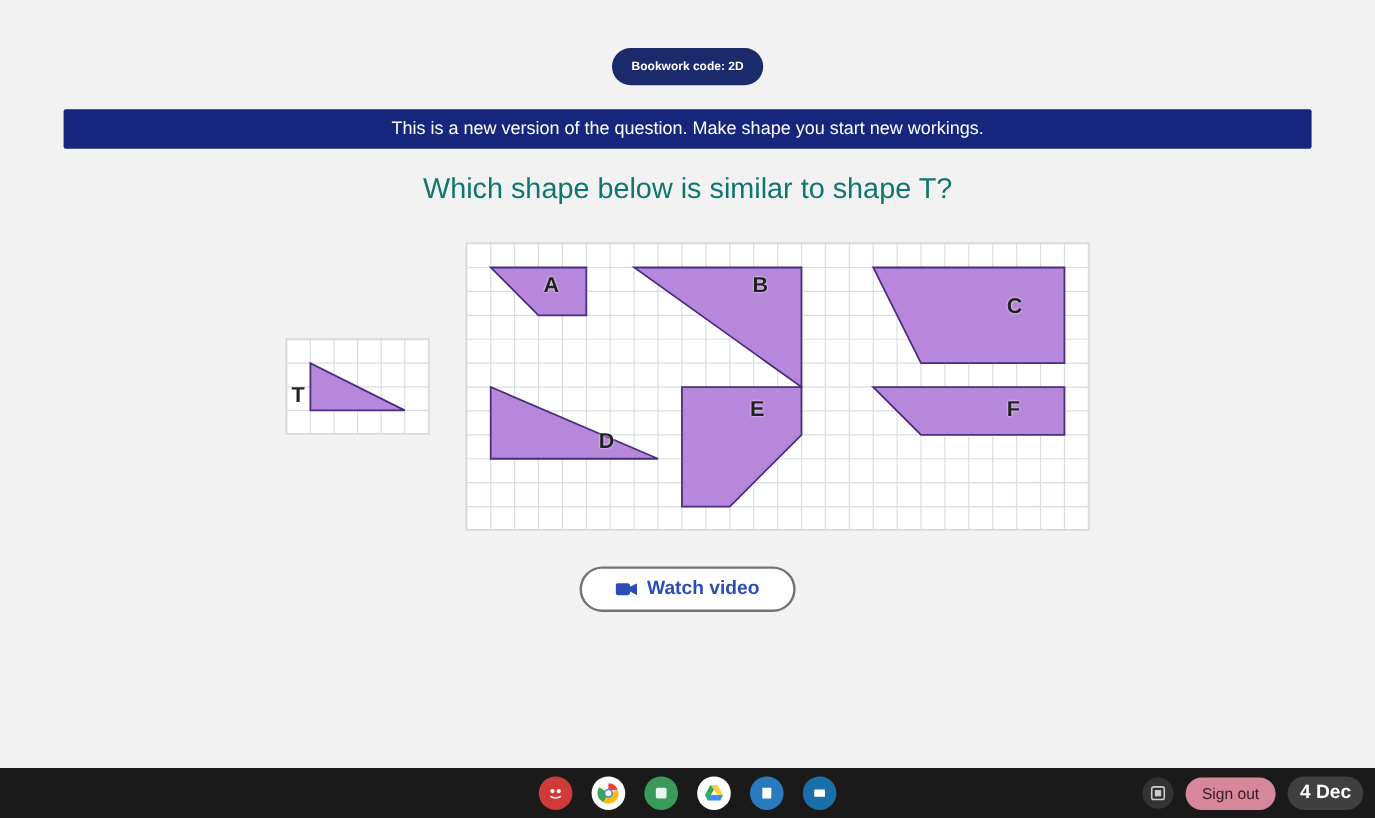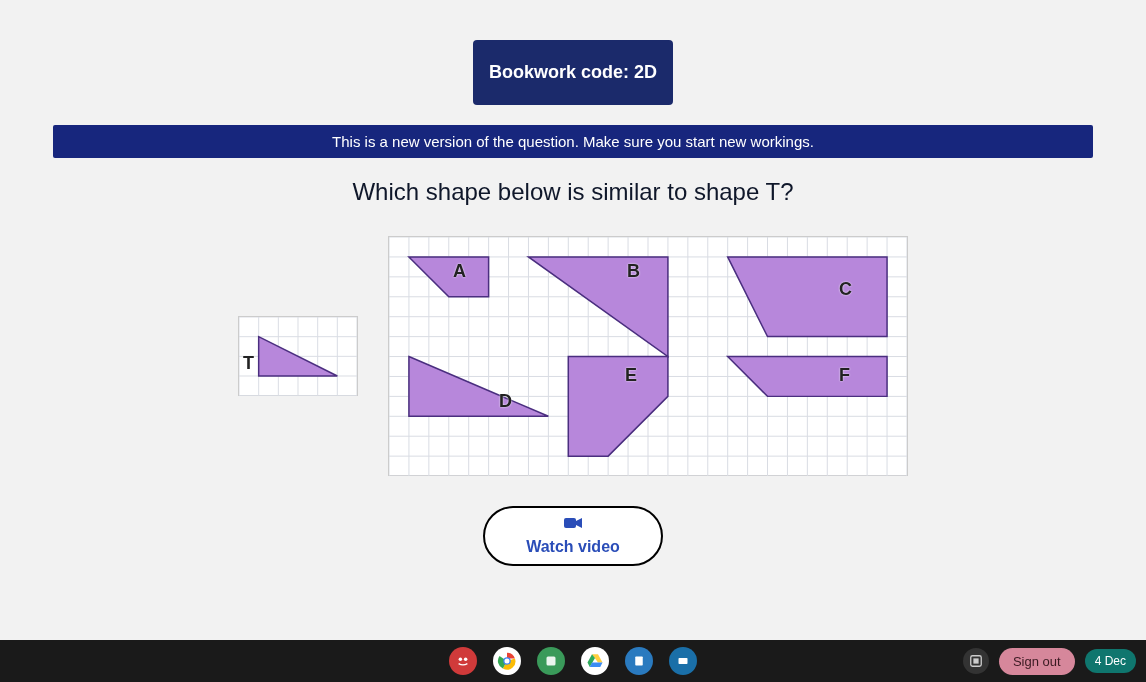--- a/index.html
+++ b/index.html
@@ -22,23 +22,23 @@
     display: flex;
     align-items: center;
     justify-content: center;
     gap: 20px;
     margin-bottom: 20px;
   }
   .bookwork {
     background: #1b2a6b;
     color: #fff;
     font-weight: 600;
-    font-size: 18px;
-    padding: 22px 16px;
-    border-radius: 4px;
+    font-size: 10px;
+    padding: 10px 16px;
+    border-radius: 16px;
   }
   .calc-block {
     display: flex;
     align-items: center;
     gap: 8px;
   }
   .calc-icon {
     width: 30px;
     height: 30px;
   }
@@ -54,21 +54,21 @@
     padding: 8px 10px;
     font-size: 15px;
     width: 1040px;
     margin: 0 auto 20px auto;
     border-radius: 2px;
   }
   .banner b { font-weight: 400; }
   .question-text {
     text-align: center;
     font-size: 24px;
-    color: #0f172a;
+    color: #0f766e;
     font-weight: 500;
     margin-bottom: 30px;
   }
   .grids-row {
     display: flex;
     align-items: center;
     justify-content: center;
     gap: 30px;
   }
   .grid {
@@ -87,29 +87,28 @@
     z-index: 3;
     text-shadow: 0 0 2px #fff;
   }
   .watch-video {
     display: flex;
     align-items: center;
     justify-content: center;
     gap: 8px;
     width: 180px;
     margin: 30px auto 0 auto;
-    border: 2px solid #000000;
+    border: 2px solid #737373;
     border-radius: 999px;
     padding: 8px 18px;
     color: #2a4db8;
     font-weight: 600;
     font-size: 16px;
     cursor: pointer;
     background: #fff;
-    flex-direction: column;
   }
   .video-icon {
     width: 18px; height: 14px;
   }
   .taskbar {
     position: absolute;
     bottom: 0; left: 0; right: 0;
     height: 42px;
     background: #1a1a1a;
     display: flex;
@@ -135,26 +134,26 @@
   }
   .signout-btn {
     background: #d6879b;
     color: #3a1a22;
     border-radius: 20px;
     padding: 6px 14px;
     font-size: 13px;
     font-weight: 500;
   }
   .date-pill {
-    background: #0f766e;
+    background: #404040;
     color: #fff;
     border-radius: 14px;
     padding: 5px 10px;
-    font-size: 12px;
-    font-weight: 400;
+    font-size: 16px;
+    font-weight: 700;
   }
   .sq-icon {
     width: 26px; height: 26px;
     border-radius: 50%;
     background: #333;
     display: flex; align-items: center; justify-content: center;
   }
   svg.gridlines line { stroke: #d9dce3; stroke-width: 1; }
   svg.gridlines { position: absolute; inset: 0; }
   svg.shapes { position: absolute; inset: 0; z-index: 2; }
@@ -163,21 +162,21 @@
 </head>
 <body>
 
 <div class="page-area">
 
   <div class="top-row">
     <div class="bookwork">Bookwork code: 2D</div>
   </div>
 
   <div class="banner">
-    <b>This is a new version of the question.</b><span> Make sure you start new workings.</span>
+    <b>This is a new version of the question.</b><span> Make shape you start new workings.</span>
   </div>
 
   <div class="question-text">Which shape below is similar to shape T?</div>
 
   <div class="grids-row">
 
     <div class="grid grid-t">
       <svg class="gridlines" viewBox="0 0 120 80">
         <g>
           <line x1="0" y1="0" x2="120" y2="0"></line>

